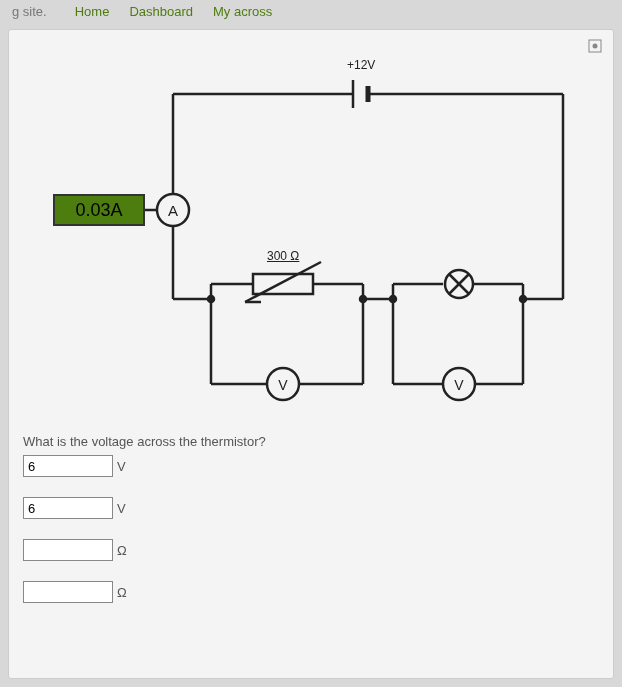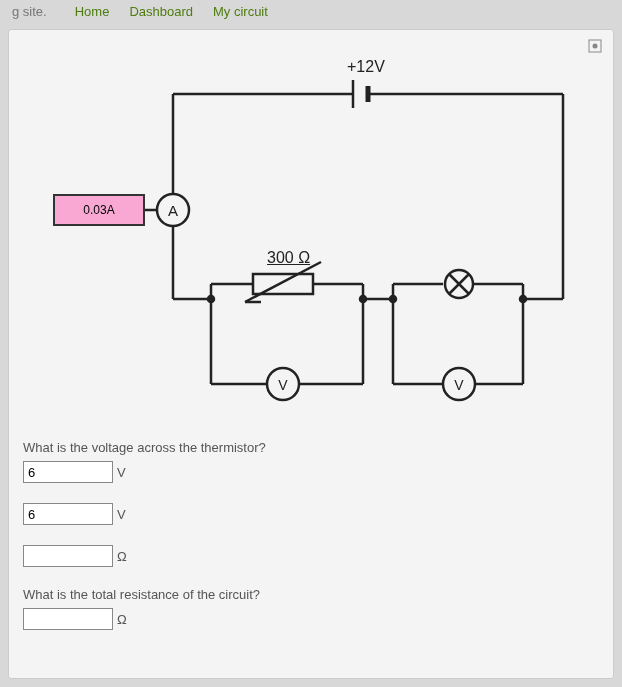--- a/index.html
+++ b/index.html
@@ -38,64 +38,64 @@
       cursor: pointer;
     }
     .circuit-area {
       position: relative;
       width: 560px;
       height: 360px;
       margin-top: 10px;
     }
     .circuit-area svg { width: 100%; height: 100%; }
     .question-block {
-      margin-top: 26px;
+      margin-top: 20px;
       font-size: 13px;
       color: #555;
     }
     .question-block .qrow { margin-bottom: 20px; }
     .question-block .qtext { margin-bottom: 6px; }
     .answer-line { display: flex; align-items: center; gap: 4px; }
     .answer-line input {
       width: 90px;
       height: 22px;
       border: 1px solid #888;
       background: #fff;
       padding: 2px 4px;
       font-size: 13px;
     }
     .unit { font-size: 13px; color: #555; }
     
     .clabel {
       position: absolute;
-      font-size: 16px;
+      font-size: 12px;
       color: #222;
     }
     .ammeter-box {
       position: absolute;
       left: 30px;
       top: 140px;
       width: 92px;
       height: 32px;
       border: 2px solid #333;
-      background: #f9a8d4;
+      background: #4d7c0f;
       display: flex;
       align-items: center;
       justify-content: center;
-      font-size: 12px;
+      font-size: 18px;
     }
   </style>
 </head>
 <body>
 
 <div class="topbar">
   <span class="site">g site.</span>
   <span class="nav-link">Home</span>
   <span class="nav-link">Dashboard</span>
-  <span class="nav-link">My circuit</span>
+  <span class="nav-link">My across</span>
 </div>
 
 <div class="content-wrap">
   <span class="top-icon">
     <svg width="16" height="16" viewBox="0 0 16 16">
         <rect x="2" y="2" width="12" height="12" fill="none" stroke="#888" stroke-width="1"></rect>
         <circle cx="8" cy="8" r="2.5" fill="#888"></circle>
       </svg>
   </span>
 
@@ -188,20 +188,19 @@
         <span class="unit">V</span>
       </div>
     </div>
     <div class="qrow">
       <div class="answer-line">
         <input type="text" value="" style="">
         <span class="unit">Ω</span>
       </div>
     </div>
     <div class="qrow">
-      <div class="qtext">What is the total resistance of the circuit?</div>
       <div class="answer-line">
         <input type="text" value="" style="">
         <span class="unit">Ω</span>
       </div>
     </div>
   </div>
 </div>
 
 </body></html>

